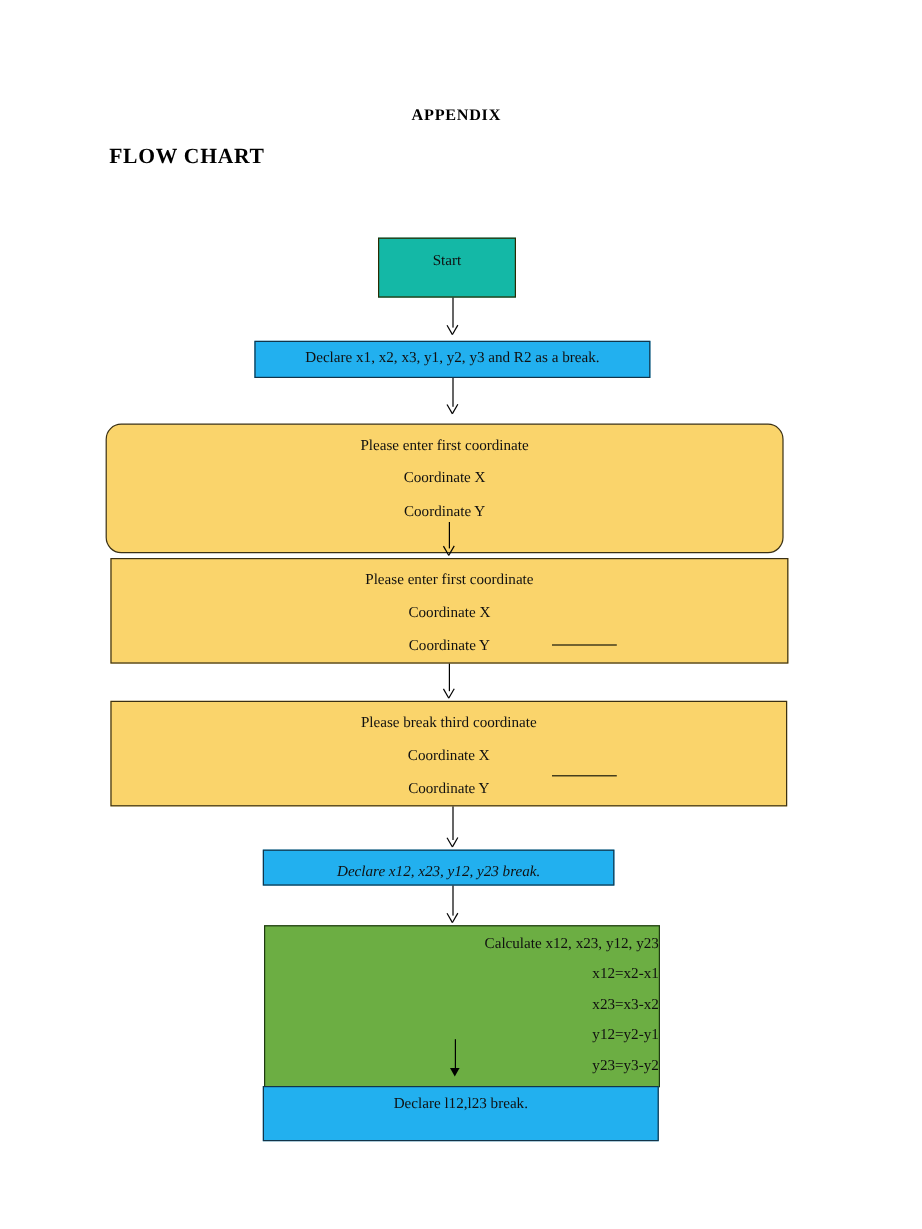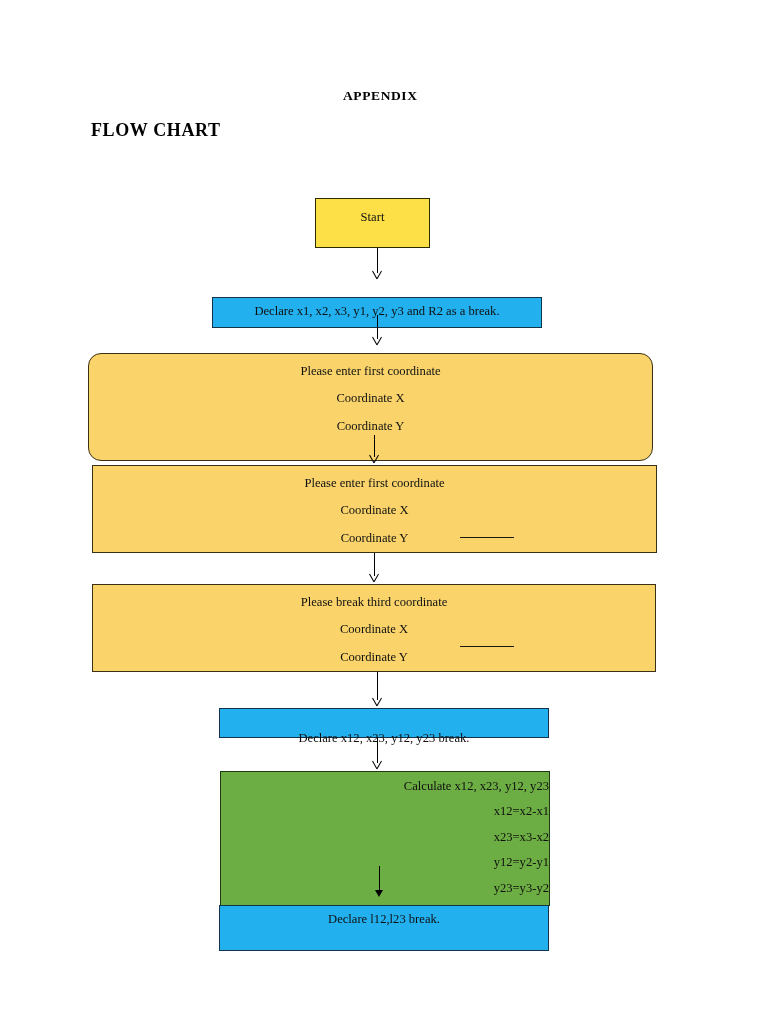--- a/index.html
+++ b/index.html
@@ -52,57 +52,57 @@
     font-family: "Liberation Serif", serif;
     font-size: 12.6px;
     line-height: 1.15;
     color: #101010;
   }
   .node .line {
     display: block;
     white-space: nowrap;
   }
 
-  .node-yellow { background: #fde047; border-color: #2b2b00; }
+  .node-yellow { background: #14b8a6; border-color: #2b2b00; }
   .node-blue   { background: #22b0ef; border-color: #123449; }
   .node-orange { background: #fad46b; border-color: #3a3015; }
   .node-green  { background: #6cae43; border-color: #1e3a12; text-align: right; }
 
   
   #node-start {
     left: 315px; top: 198px;
     width: 115px; height: 50px;
     padding-top: 11px;
   }
   #node-declare-vars {
     left: 212px; top: 284px;
     width: 330px; height: 31px;
     padding-top: 6px;
-    margin-top: 13px;
   }
   #node-coord-first {
     left: 88px; top: 353px;
     width: 565px; height: 108px;
     padding-top: 10px;
     border-radius: 13px;
   }
   #node-coord-second {
     left: 92px; top: 465px;
     width: 565px; height: 88px;
     padding-top: 10px;
   }
   #node-coord-third {
     left: 92px; top: 584px;
     width: 564px; height: 88px;
     padding-top: 10px;
   }
   #node-declare-deltas {
     left: 219px; top: 708px;
-    width: 330px; height: 30px;
-    padding-top: 22px;
+    width: 293px; height: 30px;
+    padding-top: 10px;
+    font-style: italic;
   }
   #node-calculate {
     left: 220px; top: 771px;
     width: 330px; height: 135px;
     padding-top: 7px;
   }
   #node-declare-l {
     left: 219px; top: 905px;
     width: 330px; height: 46px;
     padding-top: 6px;

